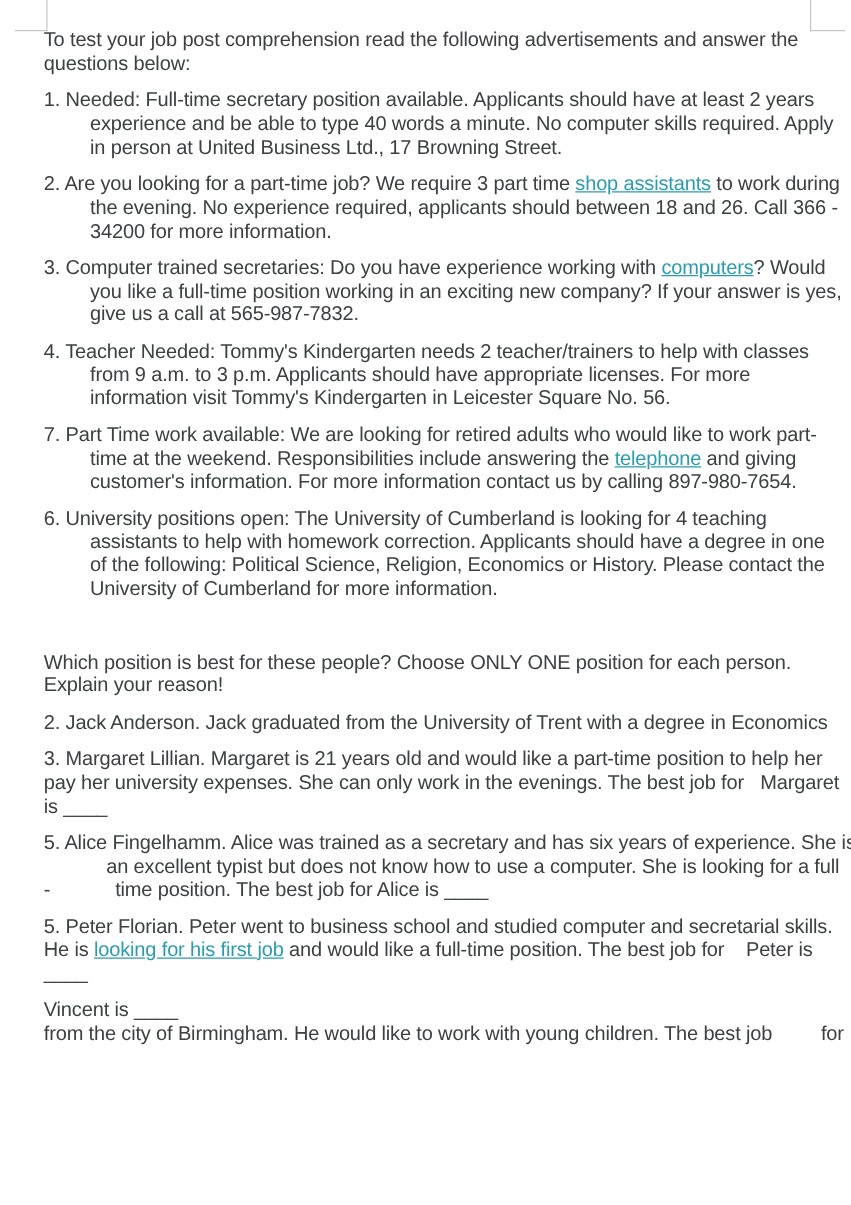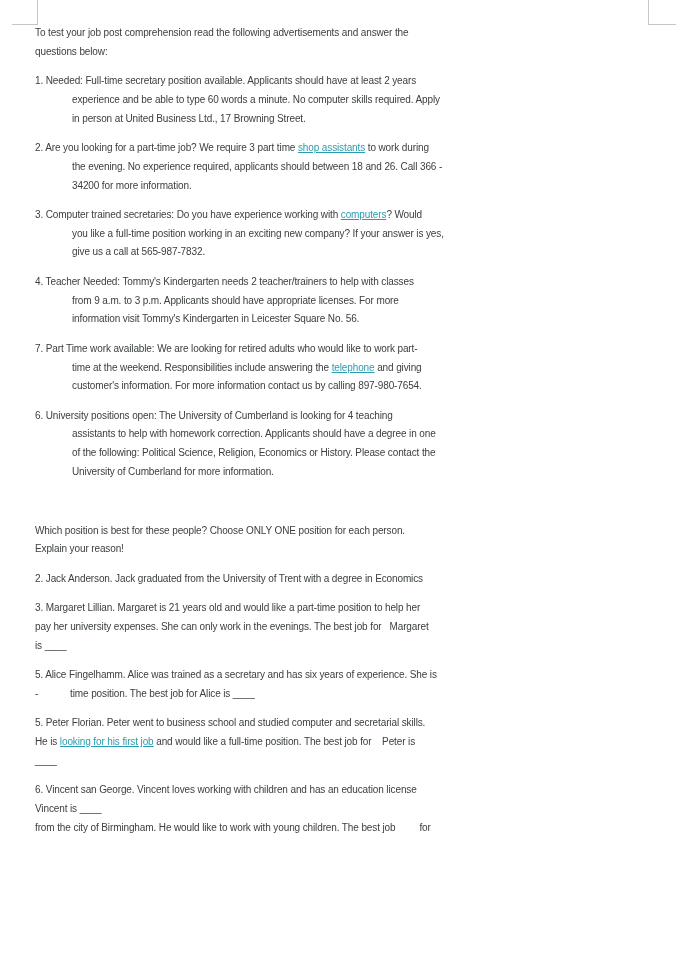--- a/index.html
+++ b/index.html
@@ -40,21 +40,21 @@
     top: 24px;
     width: 646px;
   }
   .para {
     margin: 0 0 10.8px 0;
   }
   .para.gap-before {
     margin-top: 40px;
   }
   .line {
-    font-size: 10px;
+    font-size: 16px;
     line-height: 18.7px;
     letter-spacing: -0.12px;
     white-space: pre;   
     color: #3c4043;
   }
   .ind-0 { padding-left: 0; }
   .ind-1 { padding-left: 37px; }
   .ind-2 { padding-left: 50px; }
   .lnk {
     color: #2a9cb1;
@@ -69,21 +69,21 @@
 <div class="corner left"></div>
 <div class="corner right"></div>
 
 <div id="doc">
     <div class="para">
       <div class="line ind-0"><span>To test your job post comprehension read the following advertisements and answer the</span></div>
       <div class="line ind-0"><span>questions below:</span></div>
     </div>
     <div class="para">
       <div class="line ind-0"><span>1. Needed: Full-time secretary position available. Applicants should have at least 2 years</span></div>
-      <div class="line ind-1"><span>experience and be able to type 60 words a minute. No computer skills required. Apply</span></div>
+      <div class="line ind-1"><span>experience and be able to type 40 words a minute. No computer skills required. Apply</span></div>
       <div class="line ind-1"><span>in person at United Business Ltd., 17 Browning Street.</span></div>
     </div>
     <div class="para">
       <div class="line ind-0"><span>2. Are you looking for a part-time job? We require 3 part time </span><span class="lnk">shop assistants</span><span> to work during</span></div>
       <div class="line ind-1"><span>the evening. No experience required, applicants should between 18 and 26. Call 366 -</span></div>
       <div class="line ind-1"><span>34200 for more information.</span></div>
     </div>
     <div class="para">
       <div class="line ind-0"><span>3. Computer trained secretaries: Do you have experience working with </span><span class="lnk">computers</span><span>? Would</span></div>
       <div class="line ind-1"><span>you like a full-time position working in an exciting new company? If your answer is yes,</span></div>
@@ -112,25 +112,25 @@
     <div class="para">
       <div class="line ind-0"><span>2. Jack Anderson. Jack graduated from the University of Trent with a degree in Economics</span></div>
     </div>
     <div class="para">
       <div class="line ind-0"><span>3. Margaret Lillian. Margaret is 21 years old and would like a part-time position to help her</span></div>
       <div class="line ind-0"><span>pay her university expenses. She can only work in the evenings. The best job for   Margaret</span></div>
       <div class="line ind-0"><span>is ____</span></div>
     </div>
     <div class="para">
       <div class="line ind-0"><span>5. Alice Fingelhamm. Alice was trained as a secretary and has six years of experience. She is</span></div>
+      <div class="line ind-2"><span>an excellent typist but does not know how to use a computer. She is looking for a full</span></div>
       <div class="line ind-0"><span>-            time position. The best job for Alice is ____</span></div>
     </div>
     <div class="para">
       <div class="line ind-0"><span>5. Peter Florian. Peter went to business school and studied computer and secretarial skills.</span></div>
       <div class="line ind-0"><span>He is </span><span class="lnk">looking for his first job</span><span> and would like a full-time position. The best job for    Peter is</span></div>
       <div class="line ind-0"><span>____</span></div>
     </div>
     <div class="para">
-      <div class="line ind-0"><span>6. Vincent san George. Vincent loves working with children and has an education license</span></div>
       <div class="line ind-0"><span>Vincent is ____</span></div>
       <div class="line ind-0"><span>from the city of Birmingham. He would like to work with young children. The best job         for</span></div>
     </div>
   </div>
 
 </body></html>

